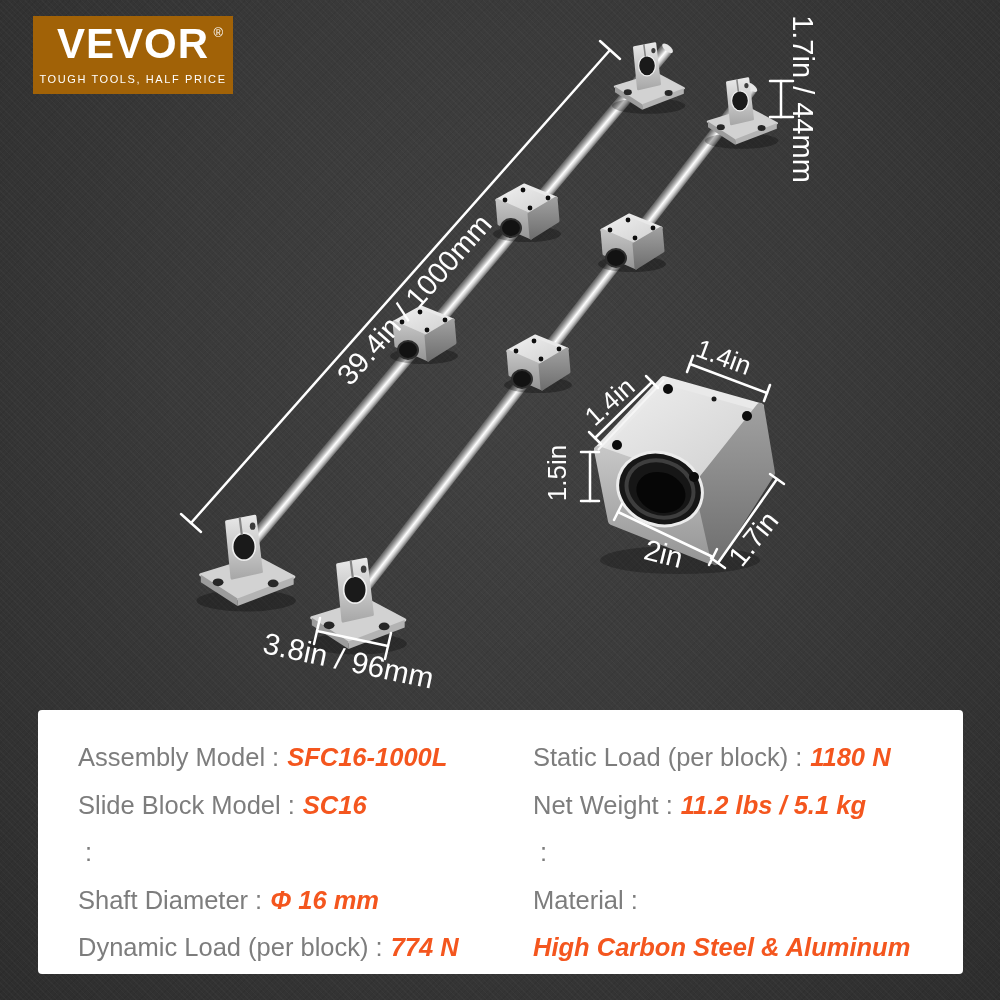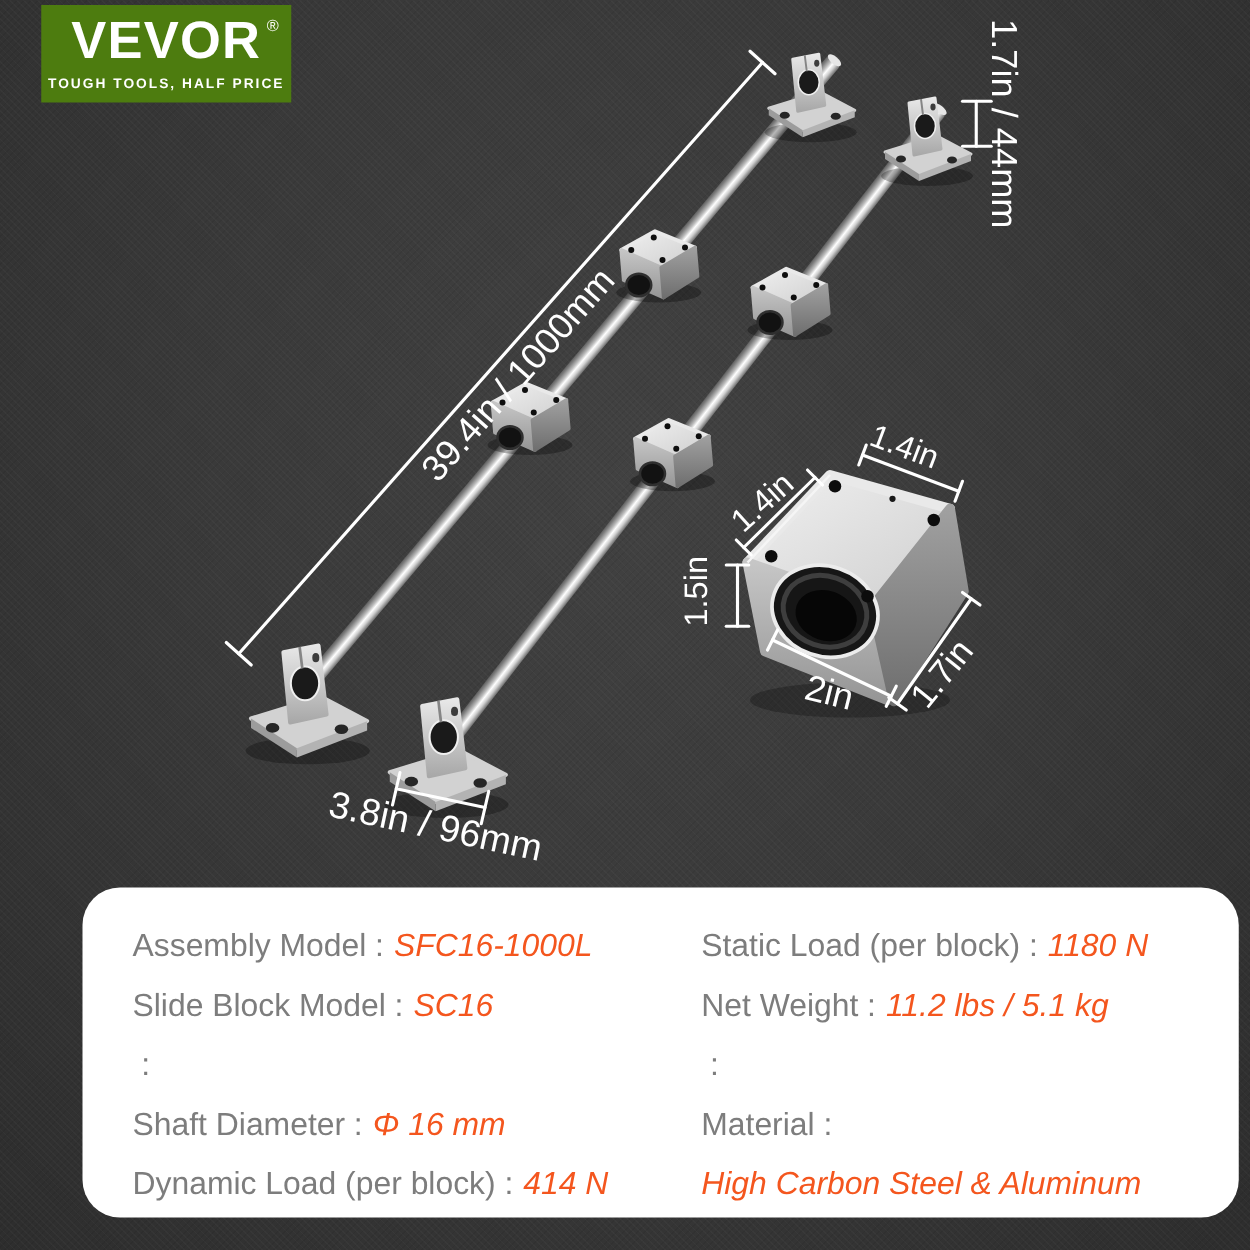--- a/index.html
+++ b/index.html
@@ -10,51 +10,51 @@
   }
   .texture{
     position:absolute;inset:0;
     background-image:
       repeating-linear-gradient(45deg, rgba(255,255,255,0.025) 0 1px, transparent 1px 4px),
       repeating-linear-gradient(-45deg, rgba(0,0,0,0.06) 0 1px, transparent 1px 4px),
       radial-gradient(ellipse at 50% 38%, rgba(255,255,255,0.04) 0%, rgba(0,0,0,0.0) 45%, rgba(0,0,0,0.22) 100%);
   }
   
   .logo{
-    position:absolute;left:33px;top:4px;width:200px;height:78px;
-    background:#4d7c0f;color:#fff;text-align:center;
+    position:absolute;left:33px;top:16px;width:200px;height:78px;
+    background:#a16207;color:#fff;text-align:center;
   }
   .logo .name{
     position:absolute;left:0;right:0;top:6px;
     font-size:42px;font-weight:800;letter-spacing:1px;line-height:44px;
   }
   .logo .reg{
     position:absolute;top:9px;right:10px;font-size:13px;font-weight:400;letter-spacing:0;
   }
   .logo .tagline{
     position:absolute;left:0;right:0;bottom:9px;
-    font-size:11px;font-weight:700;letter-spacing:1.6px;
+    font-size:11px;font-weight:400;letter-spacing:1.6px;
   }
   
   .scene{position:absolute;left:0;top:0;}
   .dim{fill:#ffffff;}
   
   .panel{
     position:absolute;left:38px;top:710px;width:925px;height:264px;
-    background:#ffffff;border-radius:30px;margin-left:28px;
+    background:#ffffff;border-radius:4px;
   }
   .col{position:absolute;top:24px;}
   .col-left{left:40px;width:460px;}
   .col-right{left:495px;width:405px;}
   .spec-row{
     height:47.5px;display:flex;align-items:center;white-space:nowrap;
     font-size:25.5px;color:#7d7d7d;
   }
   .sep{margin:0 8px 0 7px;color:#7d7d7d;}
-  .val{color:#F4561E;font-weight:400;font-style:italic;text-align:center;}
+  .val{color:#F4561E;font-weight:700;font-style:italic;text-align:center;}
 </style>
 </head>
 <body>
 
 <div class="stage">
   <div class="texture"></div>
 
   <svg class="scene" width="1000" height="1000" viewBox="0 0 1000 1000">
     <defs>
       <linearGradient id="railG" x1="0" y1="0" x2="0" y2="1">
@@ -215,21 +215,21 @@
           <span class="sep">:</span>
       </div>
       <div class="spec-row">
         <span class="lbl">Shaft Diameter</span>
           <span class="sep">:</span>
           <span class="val">Φ 16 mm</span>
       </div>
       <div class="spec-row">
         <span class="lbl">Dynamic Load (per block)</span>
           <span class="sep">:</span>
-          <span class="val">414 N</span>
+          <span class="val">774 N</span>
       </div>
     </div>
     <div class="col col-right">
       <div class="spec-row">
         <span class="lbl">Static Load (per block)</span>
           <span class="sep">:</span>
           <span class="val">1180 N</span>
       </div>
       <div class="spec-row">
         <span class="lbl">Net Weight</span>

